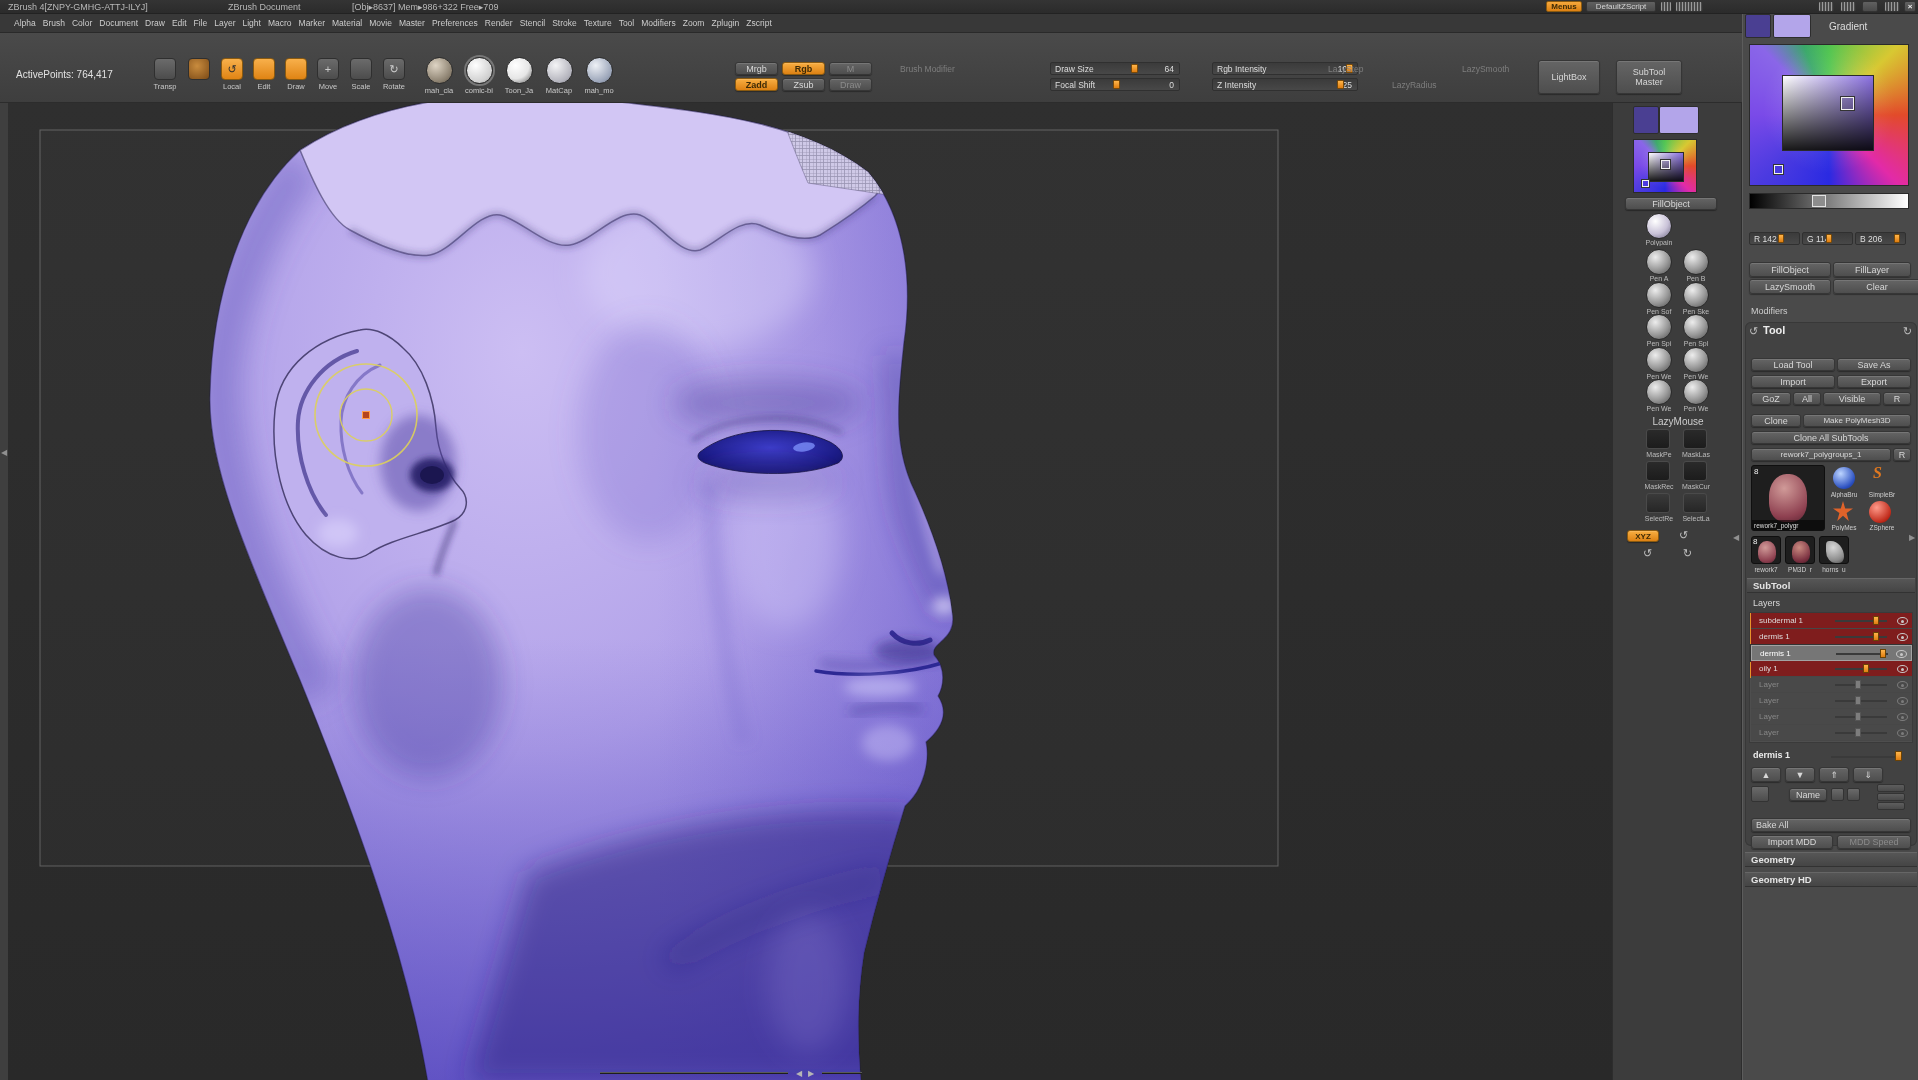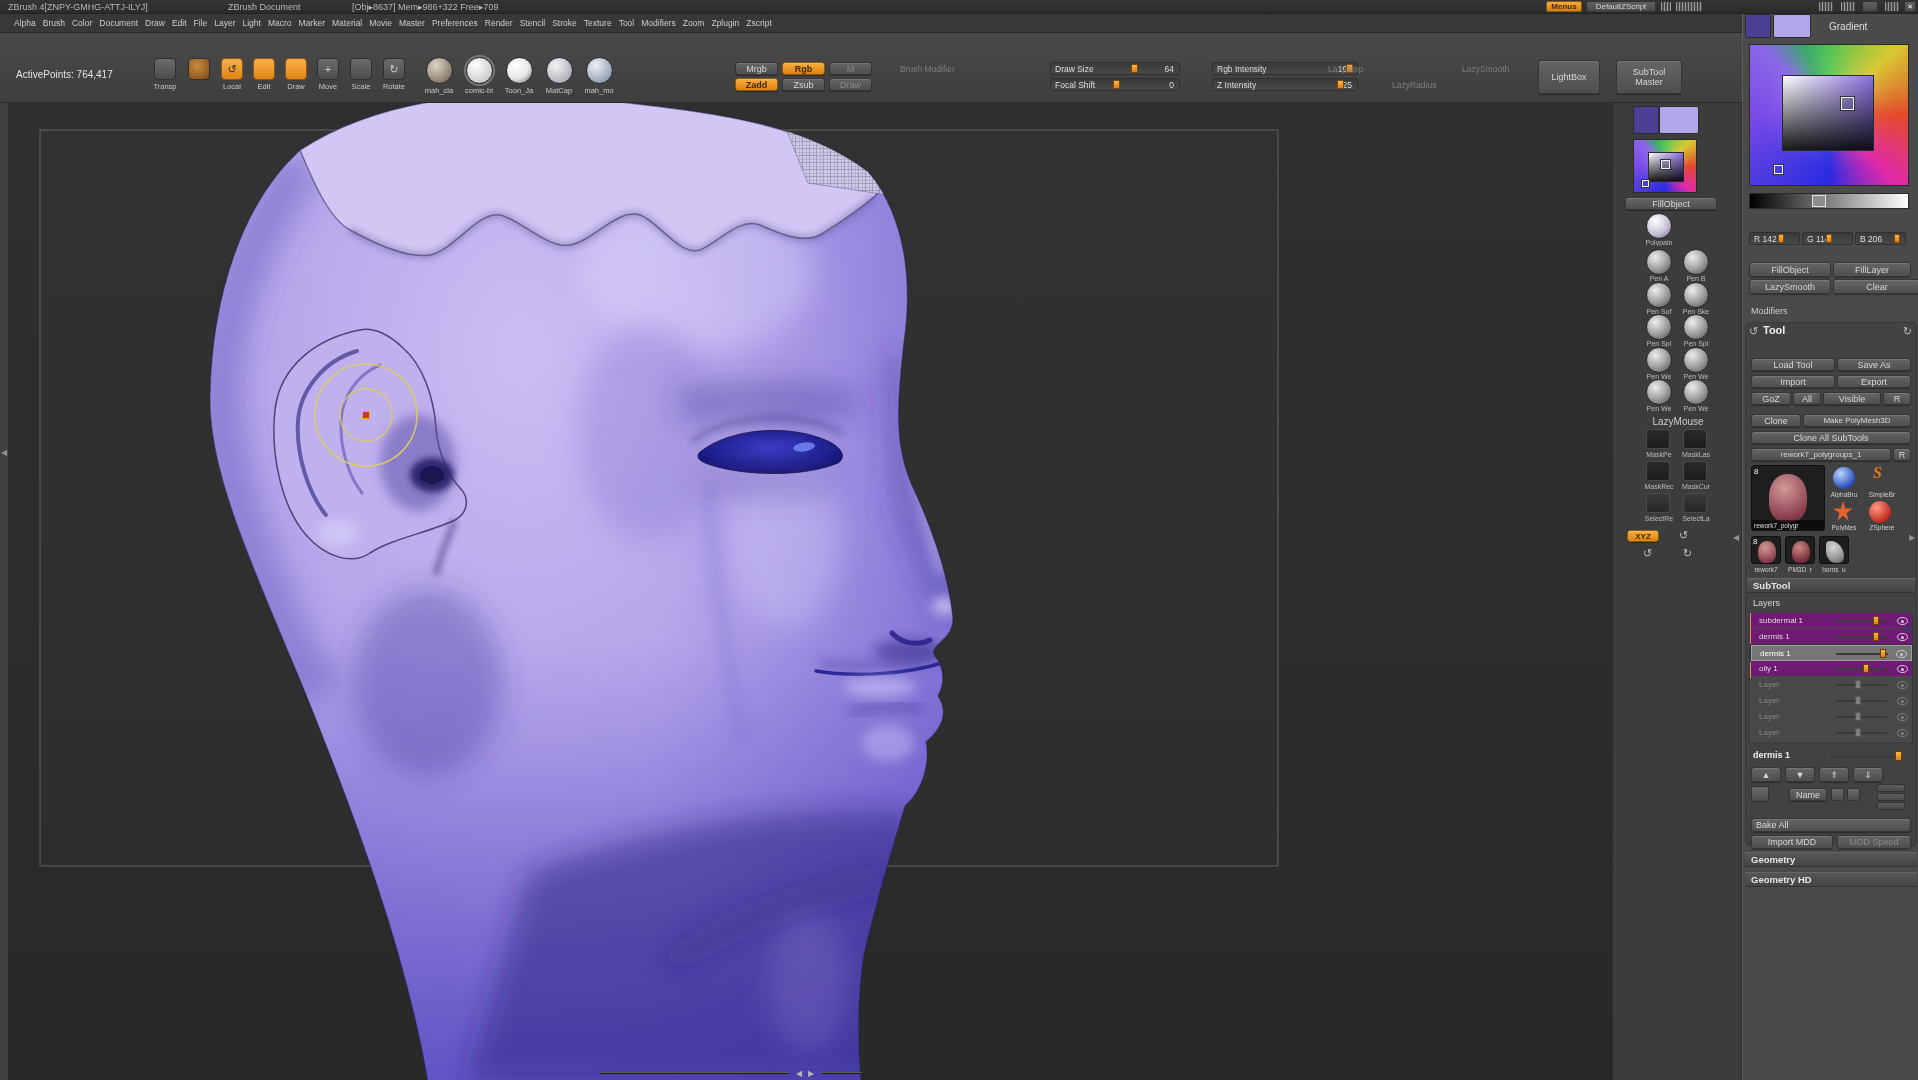--- a/index.html
+++ b/index.html
@@ -73,21 +73,21 @@
 .thumb{position:absolute;background:#1e1e1e;border:1px solid #0f0f0f;border-radius:3px;overflow:hidden}
 .badge{position:absolute;font-size:8px;color:#f0f0f0;z-index:3}
 .cap{position:absolute;left:0;right:0;bottom:0;height:10px;background:rgba(0,0,0,.55);font-size:6.5px;color:#ddd;
   display:flex;align-items:center;padding-left:2px;white-space:nowrap;overflow:hidden}
 .headblob{position:absolute;left:17px;top:8px;width:38px;height:48px;border-radius:46% 46% 40% 40%;
   background:radial-gradient(circle at 40% 30%,#d09a98,#8e4050 70%,#5a2432)}
 .headblob.small{left:6px;top:4px;width:18px;height:22px}
 .minithumb-label{position:absolute;width:32px;text-align:center;font-size:6.5px;color:#cfcfcf;white-space:nowrap;overflow:hidden}
 .iconlabel{position:absolute;width:36px;text-align:center;font-size:6.5px;color:#cfcfcf;white-space:nowrap;overflow:hidden}
 .sphere-ico{position:absolute;width:22px;height:22px;border-radius:50%}
-.lrow{position:absolute;left:1px;width:161px;height:16px;background:#701a75;border-bottom:1px solid #474747;font-size:8px;color:#dddddd}
+.lrow{position:absolute;left:1px;width:161px;height:16px;background:#7f1d1d;border-bottom:1px solid #474747;font-size:8px;color:#dddddd}
 .lrow .nm{position:absolute;left:8px;top:3px;white-space:nowrap}
 .lrow .trk{position:absolute;left:84px;top:7px;width:52px;height:2px;background:#3a3a3a}
 .lrow .lhnd{position:absolute;top:3px;width:6px;height:9px;background:linear-gradient(#ffb54a,#e07d10);border:1px solid #6a4206}
 .lrow.dim{background:#494949;color:#878787}
 .lrow.dim .lhnd{background:#7d7d7d;border-color:#555}
 .lrow.sel{background:#767676;border:1px solid #a3a3a3;color:#fff}
 .eye{position:absolute;right:4px;top:4px;width:11px;height:8px;border:1px solid #c8c8c8;border-radius:50%}
 .eye::after{content:"";position:absolute;left:3px;top:2px;width:3px;height:3px;background:#c8c8c8;border-radius:50%}
 .eye.dim{opacity:.4}
 .edge-arrow{position:absolute;font-size:8px;color:#909090}

